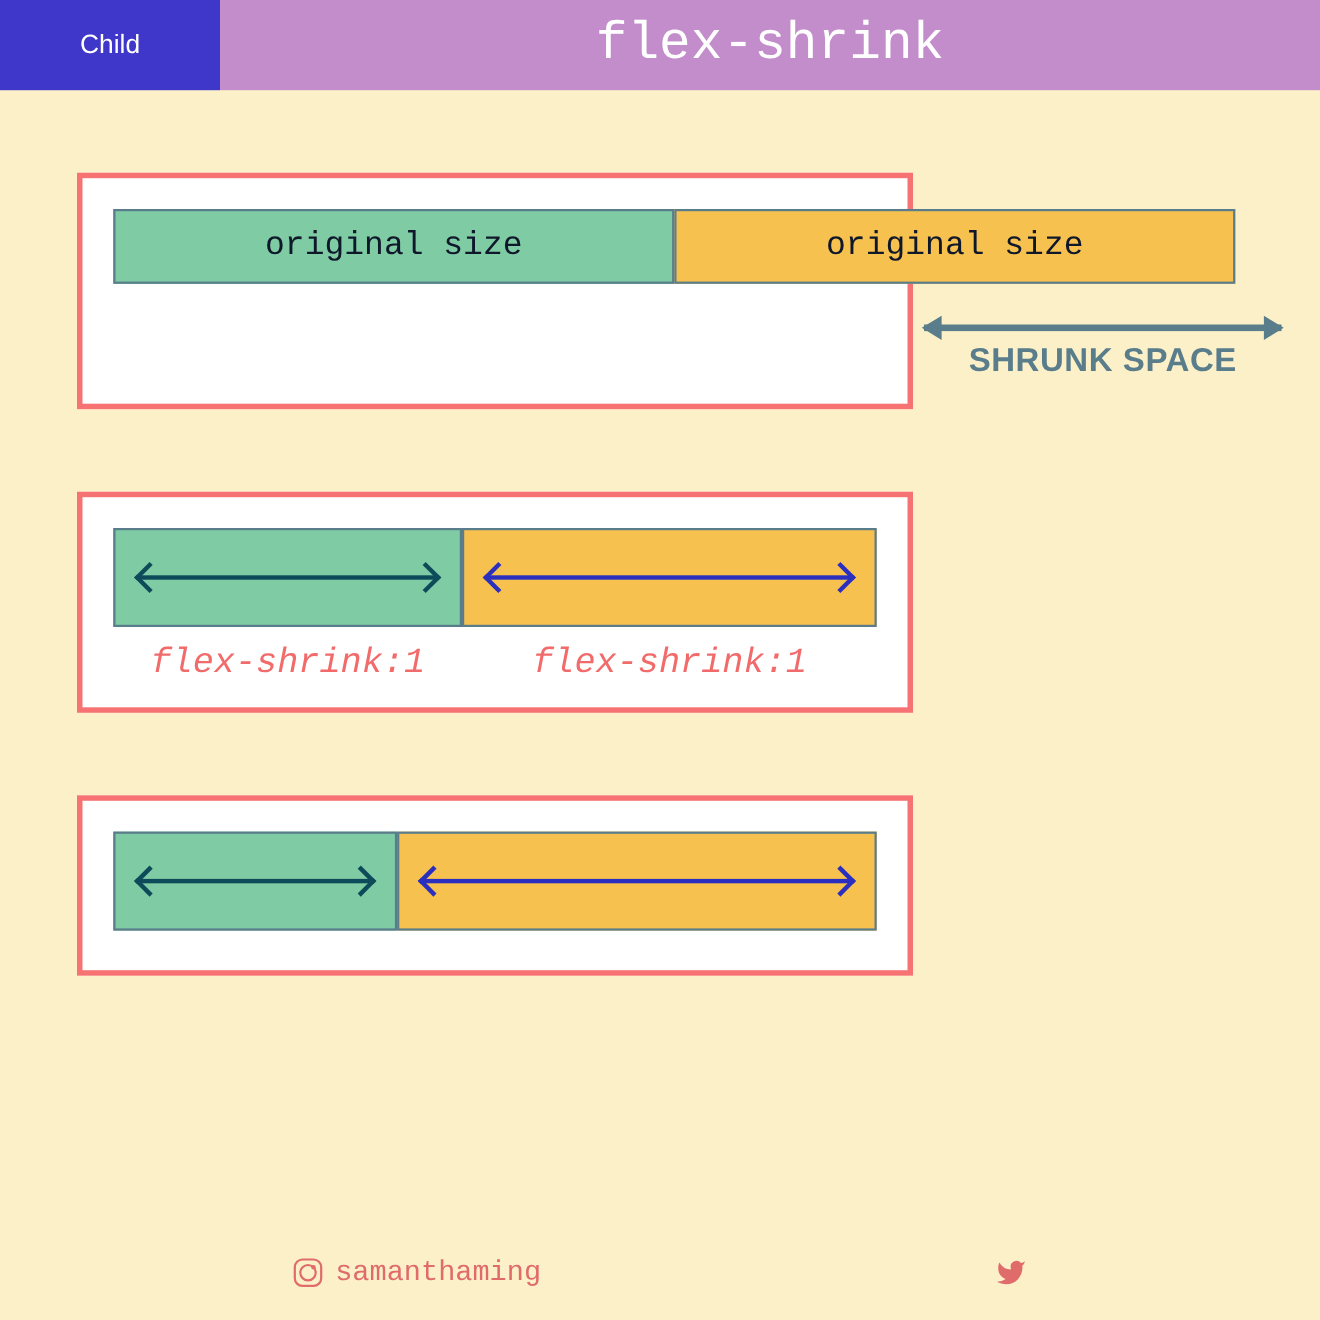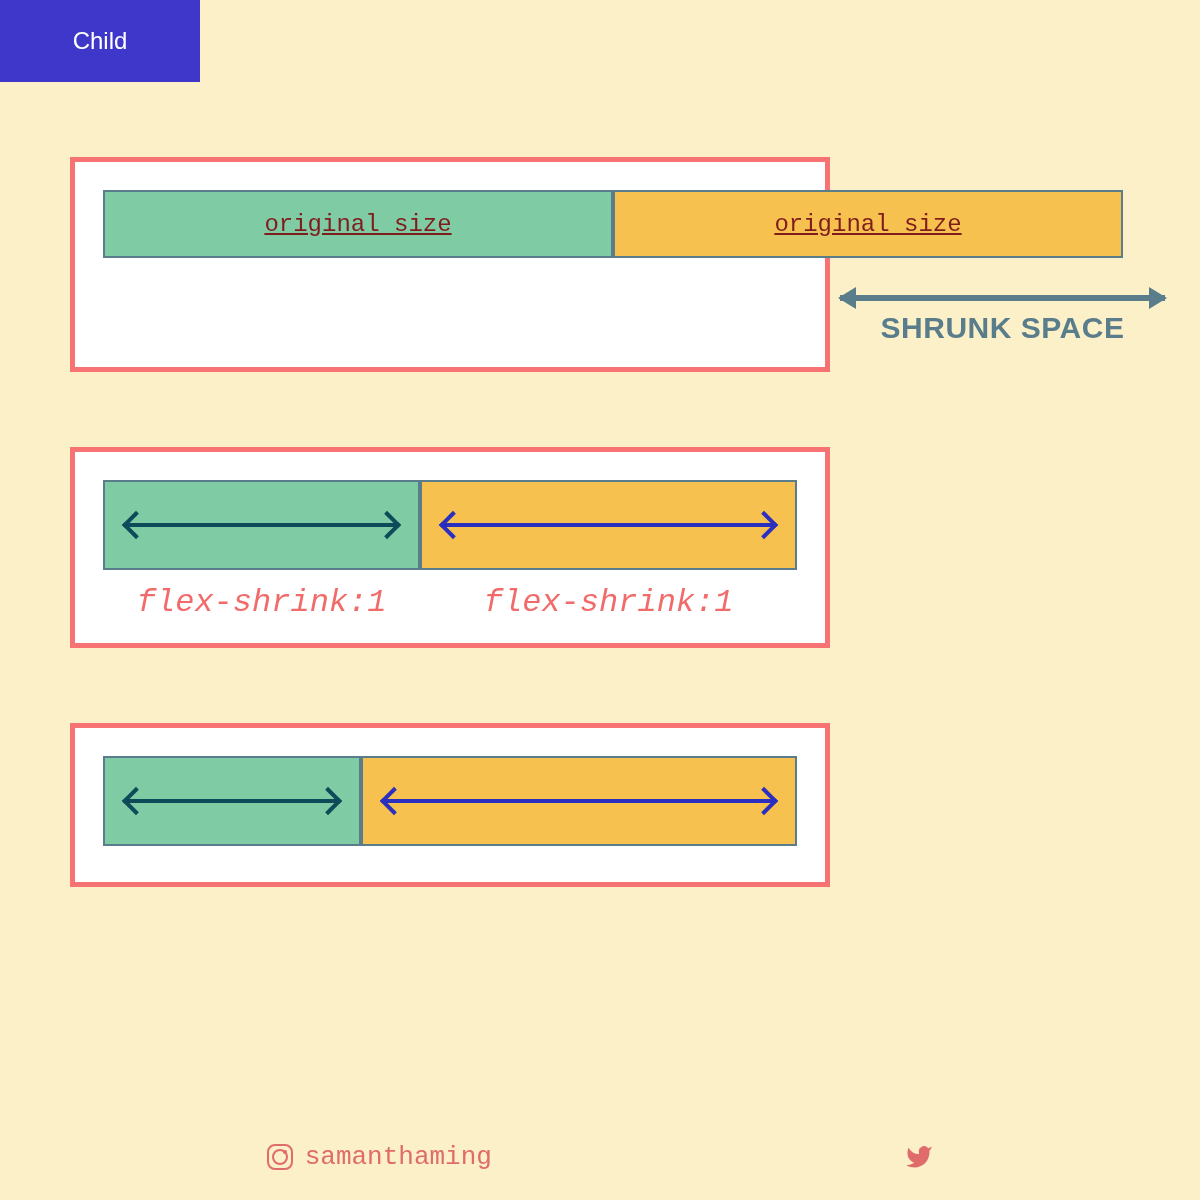--- a/index.html
+++ b/index.html
@@ -62,23 +62,22 @@
     position: absolute;
     top: 28px;
     left: 28px;
   }
   .box {
     border: 2px solid #5A7D8C;
     height: 68px;
     display: flex;
     align-items: center;
     justify-content: center;
-    font-size: 24px;
-    color: #7f1d1d;
-    text-decoration: underline;
+    font-size: 30px;
+    color: #0f172a;
   }
   .box-green { background: #7FCBA4; }
   .box-yellow { background: #F6C14E; }
   .ex1-row .box { width: 510px; }
 
   .shrunk-arrow {
     position: absolute;
     top: 130px;
     left: 770px;
     width: 325px;
@@ -202,20 +201,21 @@
     background: radial-gradient(circle at 50% 42%, #F8D7A8 0 34%, #3B2B20 34% 60%, #F6C14E 60% 100%);
     border: 2px solid #E06B6B;
   }
   .tw-icon svg { width: 28px; height: 28px; fill: #E06B6B; display:block; }
 </style>
 </head>
 <body>
 
 <div class="header">
   <div class="header-tag">Child</div>
+  <div class="header-title">flex-shrink</div>
 </div>
 
 <div class="content">
 
   <div class="example">
     <div class="frame ex1-frame">
       <div class="ex1-row">
         <div class="box box-green">original size</div>
         <div class="box box-yellow">original size</div>
       </div>

